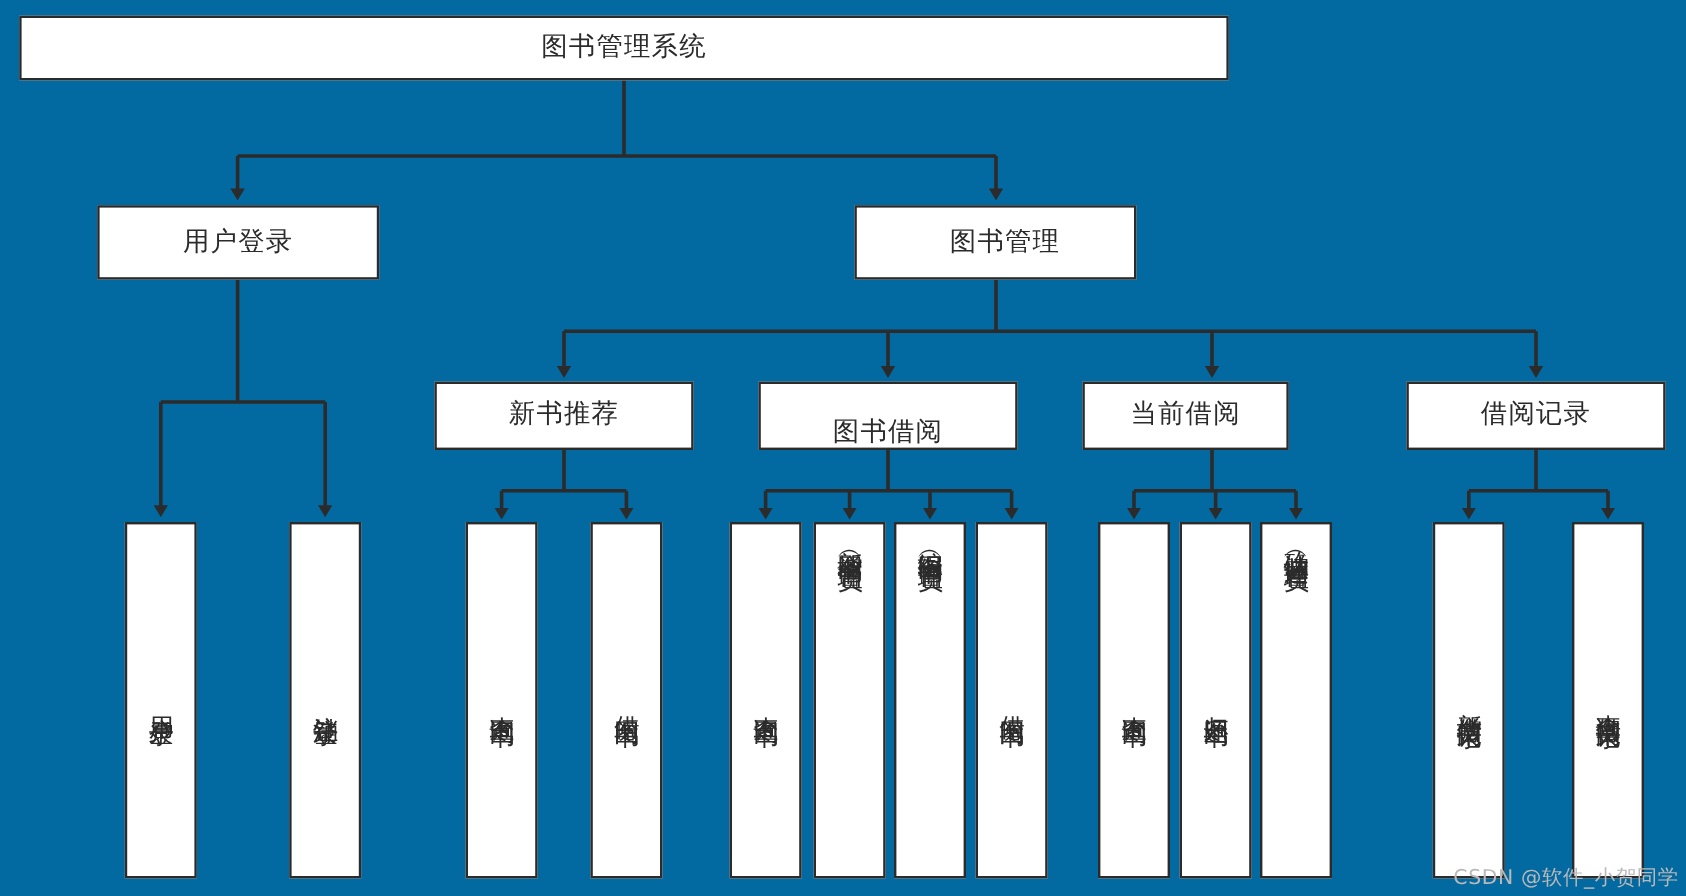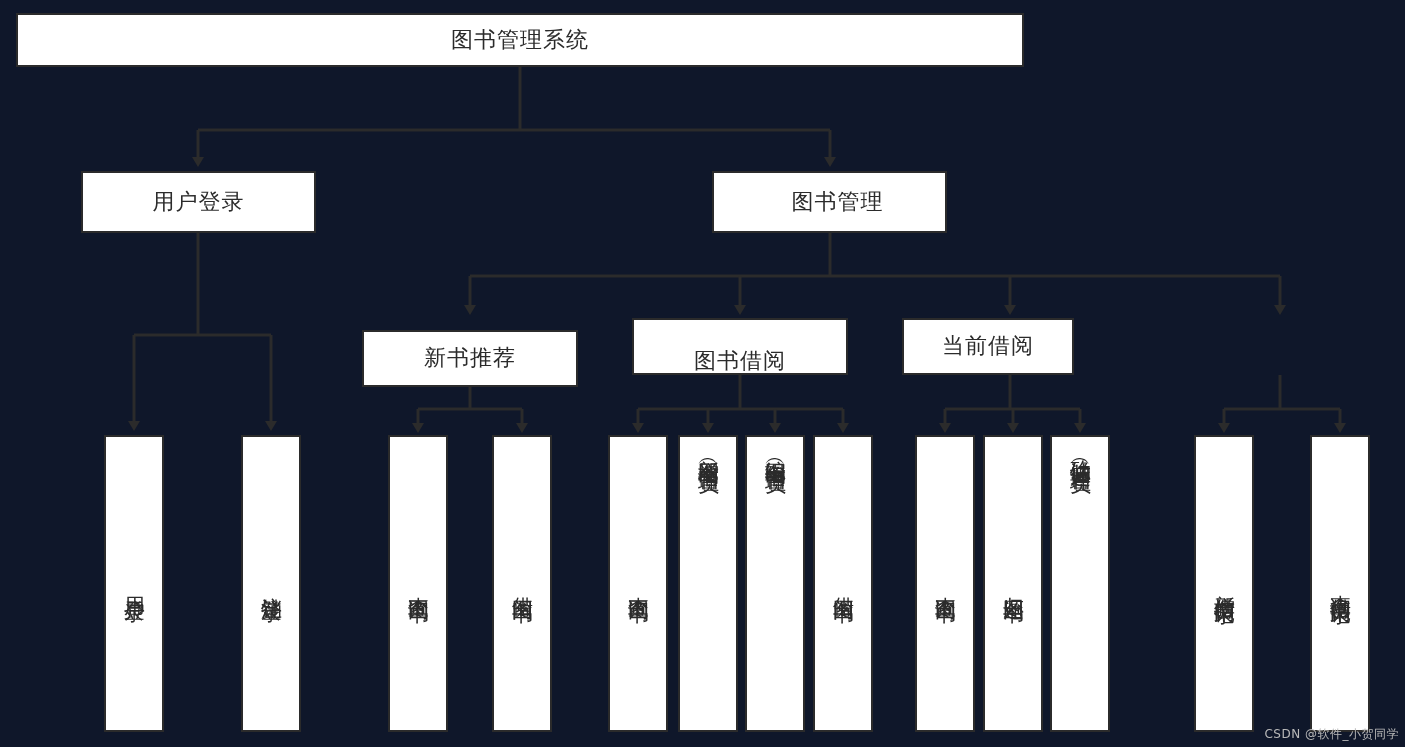--- a/index.html
+++ b/index.html
@@ -4,21 +4,21 @@
 <style>
   html, body {
     margin: 0;
     padding: 0;
     background: #ffffff;
   }
   #canvas {
     position: relative;
     width: 1405px;
     height: 747px;
-    background: #0f172a;
+    background: #0369a1;
     font-family: "DejaVu Sans", "Liberation Sans", sans-serif;
     overflow: hidden;
   }
   #edges {
     position: absolute;
     left: 0;
     top: 0;
     width: 1405px;
     height: 747px;
     pointer-events: none;
@@ -53,21 +53,21 @@
     white-space: nowrap;
   }
   .node.v.mid {
     align-items: center;
     padding-top: 0;
   }
   #watermark {
     position: absolute;
     right: 6px;
     bottom: 4px;
-    font-size: 12px;
+    font-size: 17px;
     color: #b9b9b9;
     letter-spacing: 0.5px;
     white-space: nowrap;
   }
 </style>
 </head>
 <body>
 
 <div id="canvas">
 
@@ -125,28 +125,31 @@
     <span class="label">图书管理系统</span>
   </div>
 
   <div class="node h" style="left:81px; top:171px; width:235px; height:62px;">
     <span class="label">用户登录</span>
   </div>
   <div class="node h" style="left:712px; top:171px; width:235px; height:62px;padding-left:16px;">
     <span class="label">图书管理</span>
   </div>
 
-  <div class="node h" style="left:362px; top:318px; width:216px; height:57px;margin-top:12px;">
+  <div class="node h" style="left:362px; top:318px; width:216px; height:57px;">
     <span class="label">新书推荐</span>
   </div>
   <div class="node h" style="left:632px; top:318px; width:216px; height:57px;align-items:flex-end;">
     <span class="label">图书借阅</span>
   </div>
   <div class="node h" style="left:902px; top:318px; width:172px; height:57px;">
     <span class="label">当前借阅</span>
+  </div>
+  <div class="node h" style="left:1172px; top:318px; width:216px; height:57px;">
+    <span class="label">借阅记录</span>
   </div>
 
   <div class="node v mid" style="left:104px; top:435px; width:60px; height:297px;">
     <span class="label">用户登录</span>
   </div>
   <div class="node v mid" style="left:241px; top:435px; width:60px; height:297px;">
     <span class="label">注销登录</span>
   </div>
 
   <div class="node v mid" style="left:388px; top:435px; width:60px; height:297px;">

